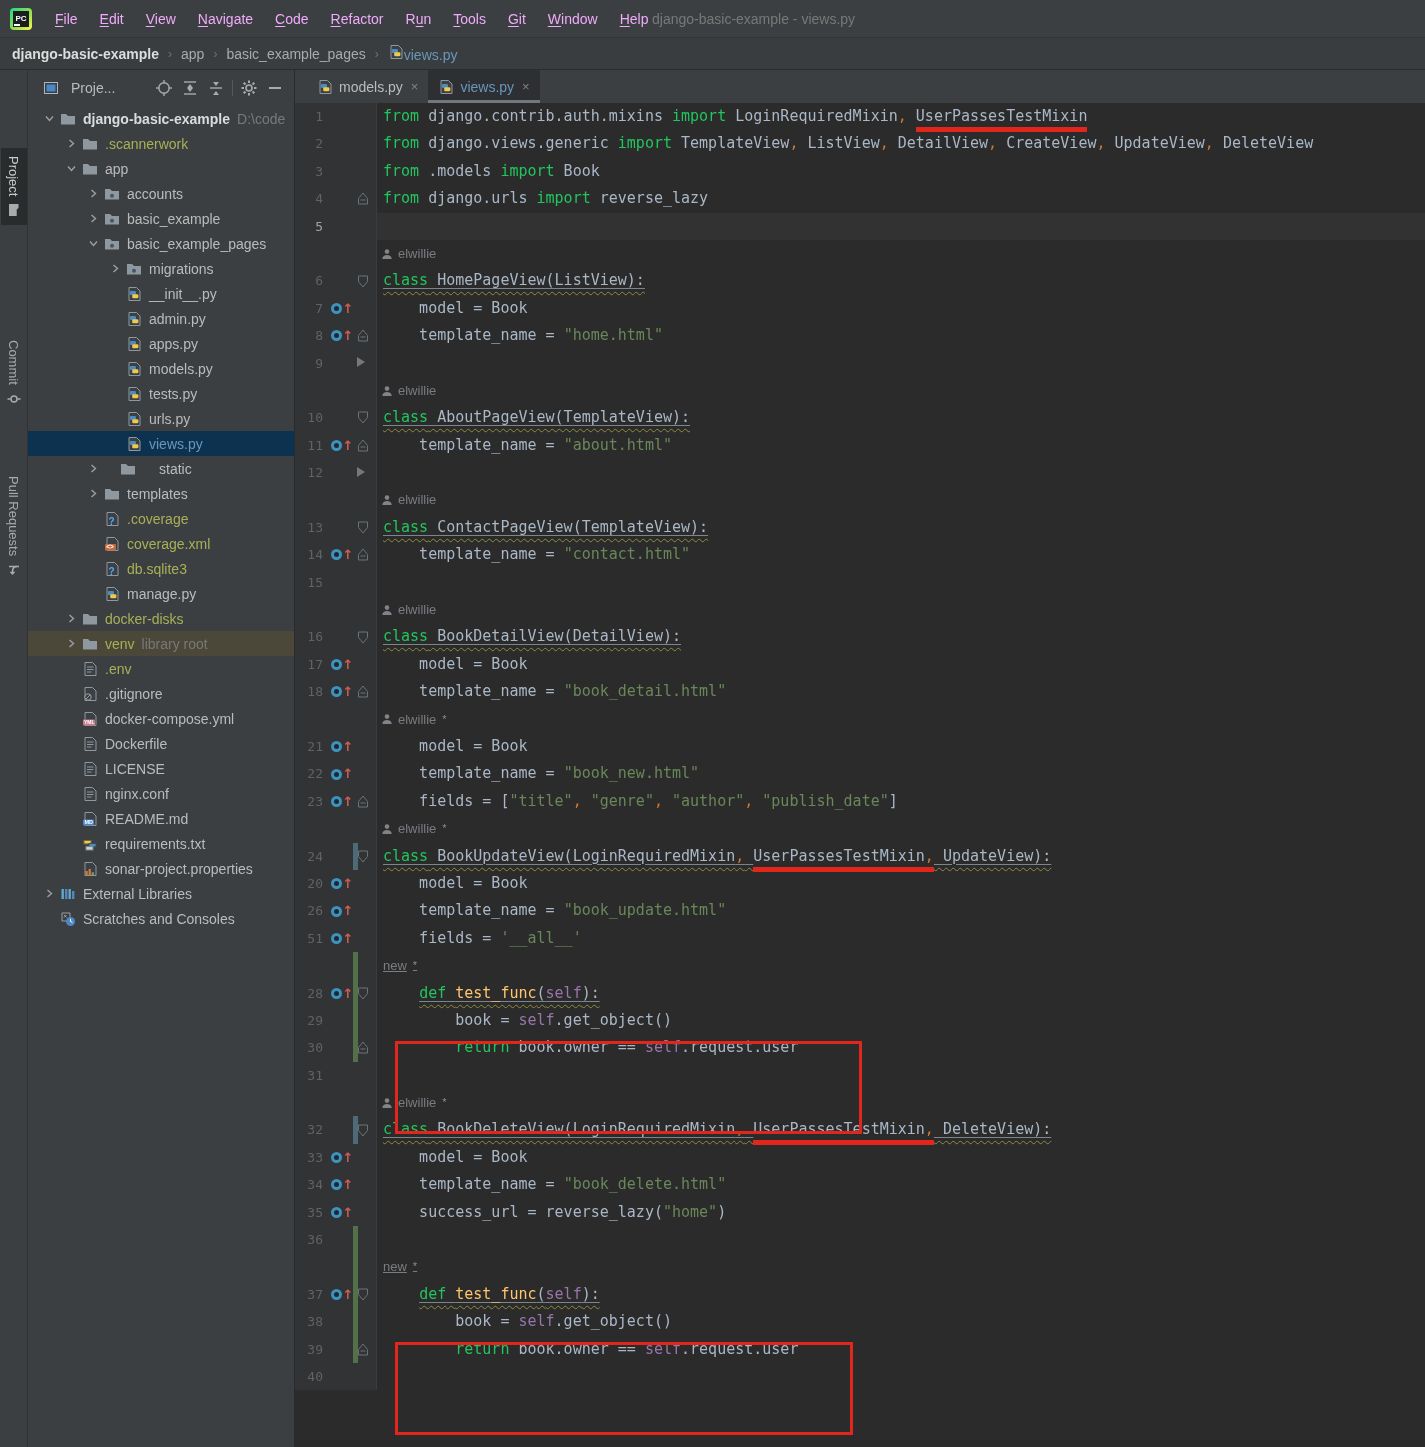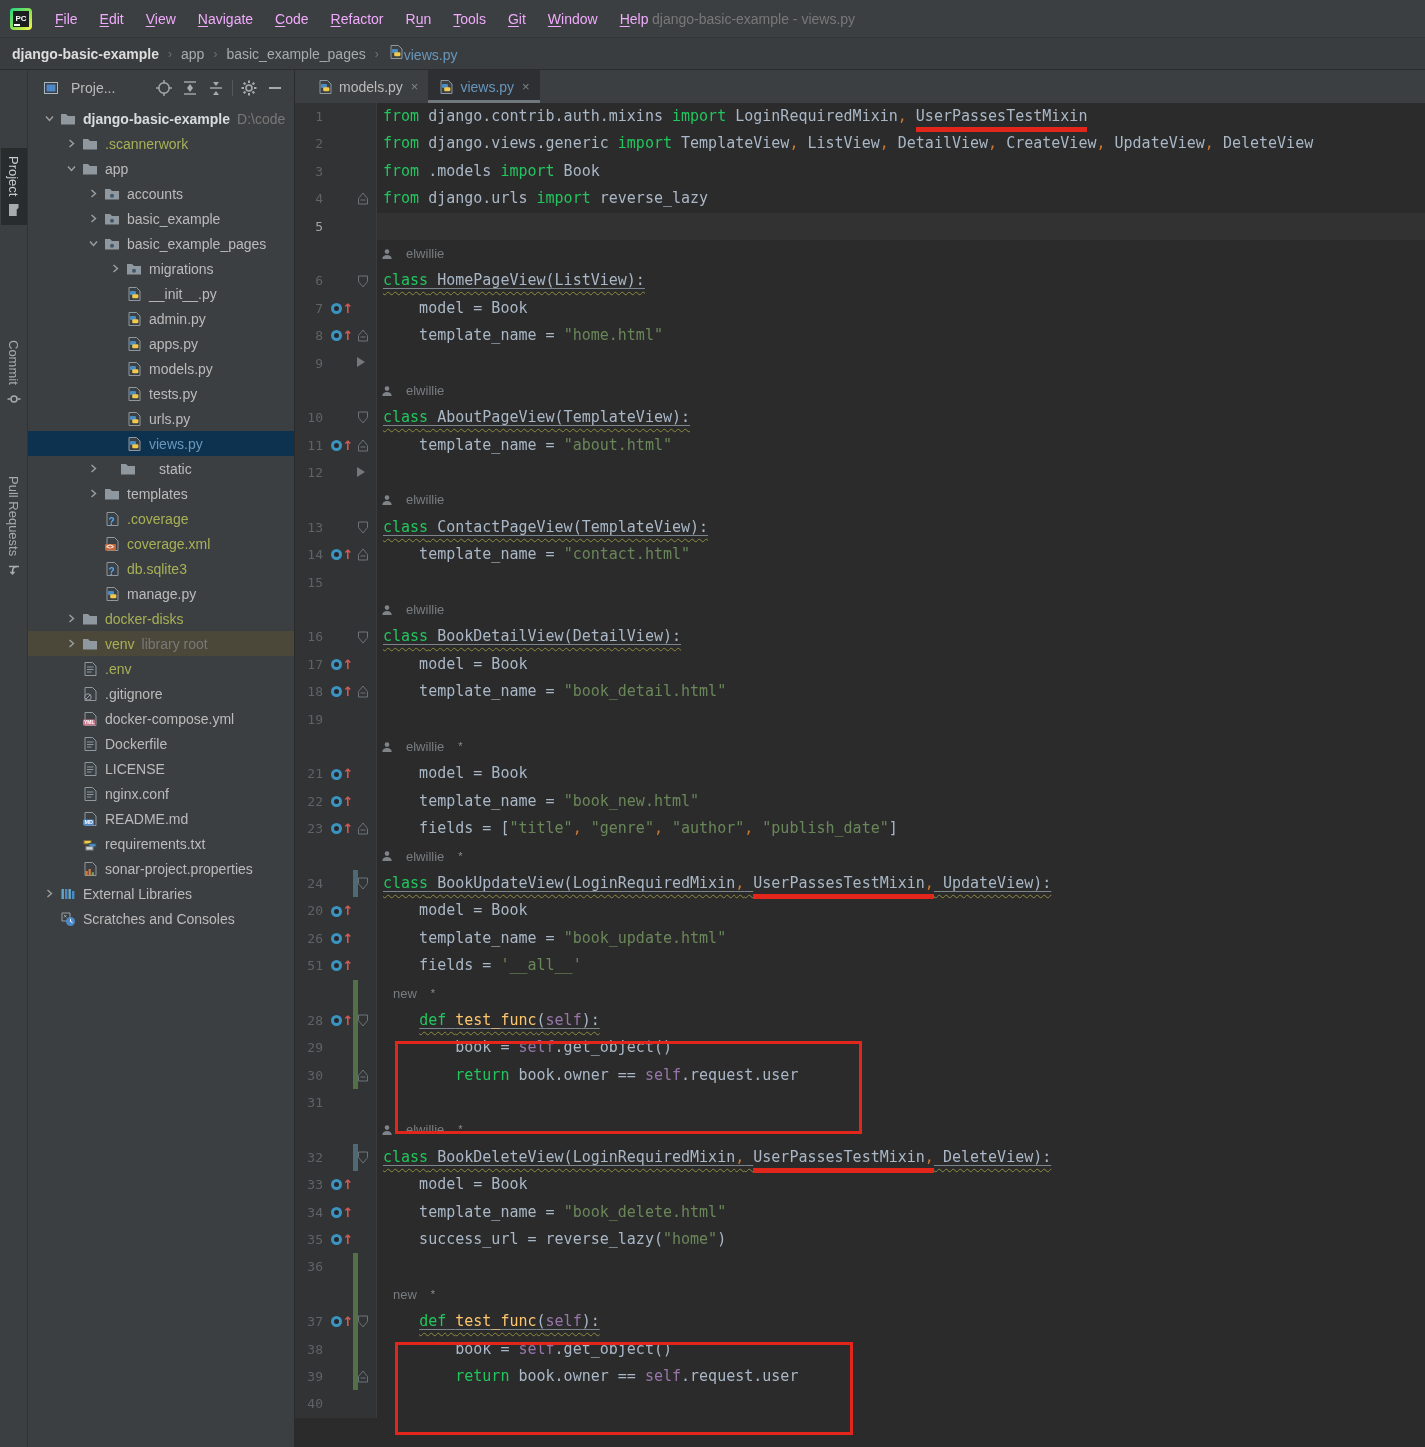--- a/index.html
+++ b/index.html
@@ -80,23 +80,23 @@
   .s{color:#6A8759;}
   .sf{color:#9876AA;}
   .fn{color:#FFC66D;}
   .cm{color:#CC7832;}
 
   .uw{text-decoration:underline;text-decoration-style:wavy;text-decoration-color:#8f8c40;
       text-underline-offset:6px;text-decoration-thickness:1px;}
   .us{text-decoration:underline;text-decoration-color:#7d858c;text-underline-offset:3px;text-decoration-thickness:1px;}
   .rl{display:inline-block;border-bottom:5px solid #E3261C;padding-bottom:0px;margin-bottom:-6px;line-height:21px;}
 
-  .inlay-author,.inlay-new{font-family:"Liberation Sans",sans-serif;font-size:13px;color:#797D81;display:inline-flex;align-items:center;gap:13px;}
+  .inlay-author,.inlay-new{font-family:"Liberation Sans",sans-serif;font-size:13px;color:#797D81;display:inline-flex;align-items:center;gap:5px;}
   .inlay-author{margin-left:-2px;}
-  .inlay-new{margin-left:10px;}
+  .inlay-new{text-decoration:underline;}
   .mod{font-size:11px;vertical-align:4px;color:#8a8e92;margin-left:1px;}
 
   .ovr{display:inline-flex;align-items:center;}
   .ovc{width:11px;height:11px;border-radius:50%;border:3px solid #3C93C0;background:#24272a;display:inline-block;}
   .ova{color:#CF5B56;font-weight:bold;font-size:13px;margin-left:1px;font-family:"DejaVu Sans",sans-serif;}
 
   .tri{width:0;height:0;border-left:8px solid #75797c;border-top:5px solid transparent;border-bottom:5px solid transparent;
        position:absolute;left:2px;top:-6px;}
 
   .redbox{position:absolute;border:3px solid #E3261C;z-index:5;}
@@ -918,28 +918,20 @@
               <svg width="12" height="13" viewBox="0 0 12 13">
                 <path d="M1.5 12h9V6.5L6 1 1.5 6.5z" fill="none" stroke="#6a7478"></path>
                 <line x1="3.5" y1="8" x2="8.5" y2="8" stroke="#6a7478"></line>
               </svg>
             </span>
           </div>
           <div class="code"><span class="d">    template_name = </span><span class="s">"book_detail.html"</span></div>
         </div>
         <div class="row">
           <div class="gut">
-            <span class="num">19</span>
-            <span class="gicon"></span>
-            <span class="fold"></span>
-          </div>
-          <div class="code"></div>
-        </div>
-        <div class="row">
-          <div class="gut">
             <span class="num"></span>
             <span class="gicon"></span>
             <span class="fold"></span>
           </div>
           <div class="code"><span class="inlay-author"><span style="display: inline-flex;"><svg width="12" height="12" viewBox="0 0 12 12">
                   <circle cx="6" cy="3.6" r="2.3" fill="#808488"></circle>
                   <path d="M1.3 11c0-2.6 2.1-3.9 4.7-3.9s4.7 1.3 4.7 3.9z" fill="#808488"></path>
                 </svg></span><span class="inlay-label">elwillie</span><span class="mod">*</span></span></div>
         </div>
         <div class="row">

